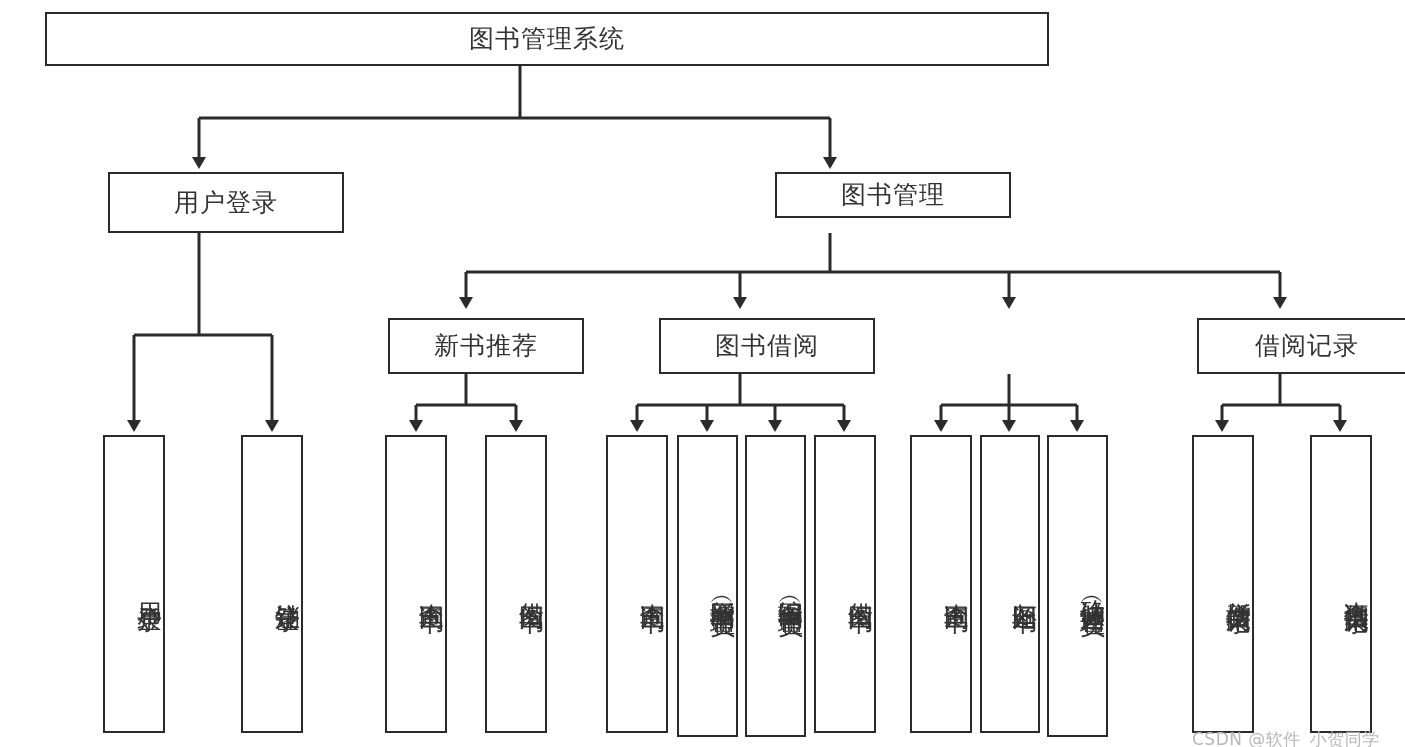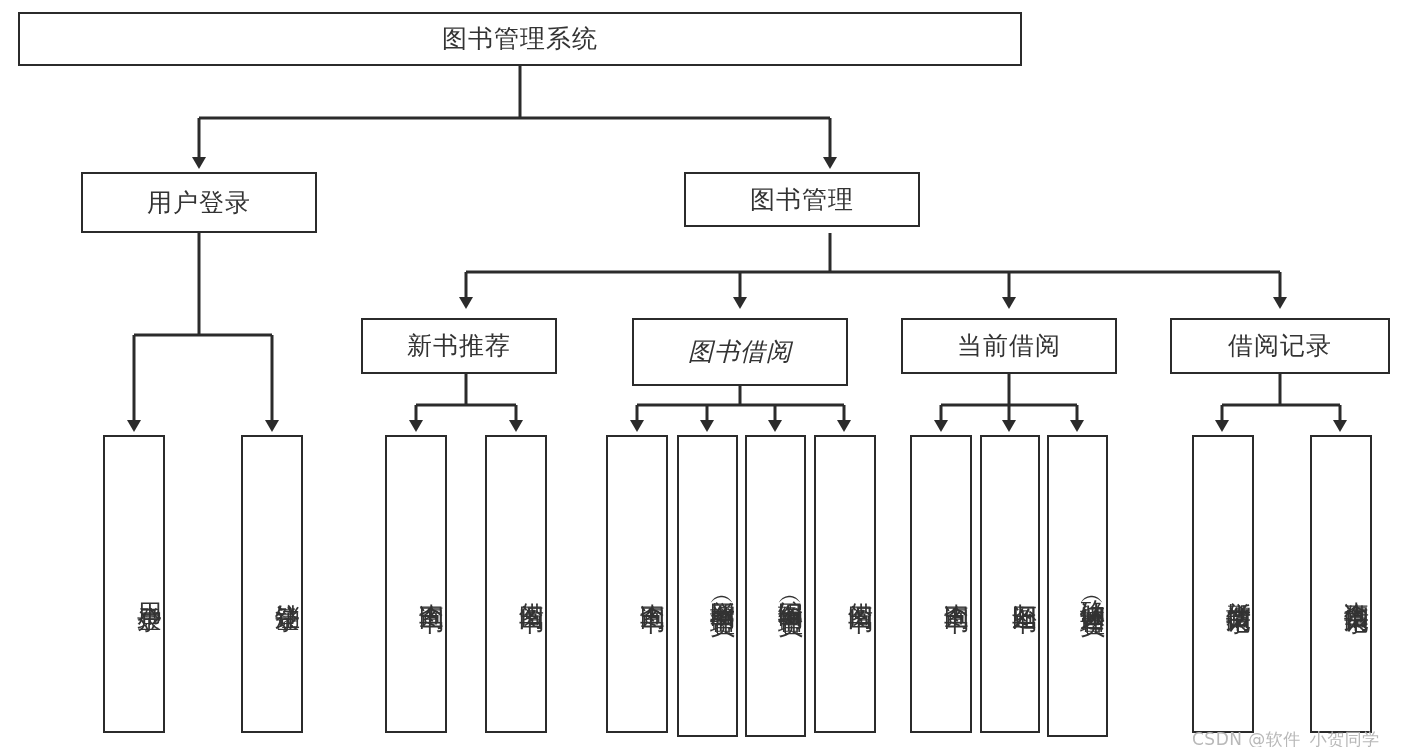--- a/index.html
+++ b/index.html
@@ -32,20 +32,21 @@
     background: #ffffff;
     display: flex;
     align-items: center;
     justify-content: center;
     color: #333333;
   }
   .node.horiz {
     font-size: 25px;
     letter-spacing: 1px;
     line-height: 1.1;
+    margin-left: 27px;
   }
   .node.root {
     font-size: 25px;
   }
   .node.vert {
     writing-mode: vertical-rl;
     text-orientation: upright;
     font-size: 25px;
     align-items: flex-start;
     justify-content: center;
@@ -119,25 +120,24 @@
       <path d="M1280,374 L1280,405"></path>
       <path d="M1222,405 L1340,405"></path>
       <path d="M1222,405 L1222,421" marker-end="url(#arw)"></path>
       <path d="M1340,405 L1340,421" marker-end="url(#arw)"></path>
     </g>
   </svg>
 
   <div class="node horiz root" style="left:18px; top:12px; width:1004px; height:54px;">图书管理系统</div>
 
   <div class="node horiz" style="left:81px; top:172px; width:236px; height:61px;">用户登录</div>
-  <div class="node horiz" style="left:684px; top:172px; width:236px; height:55px;">图书管理</div>
+  <div class="node horiz" style="left:748px; top:172px; width:236px; height:46px;">图书管理</div>
 
   <div class="node horiz" style="left:361px; top:318px; width:196px; height:56px;">新书推荐</div>
-  <div class="node horiz" style="left:632px; top:318px; width:216px; height:68px;font-style:italic;">图书借阅</div>
-  <div class="node horiz" style="left:901px; top:318px; width:216px; height:56px;">当前借阅</div>
+  <div class="node horiz" style="left:632px; top:318px; width:216px; height:56px;">图书借阅</div>
   <div class="node horiz" style="left:1170px; top:318px; width:220px; height:56px;font-family:Liberation Serif, serif;">借阅记录</div>
 
   <div class="node vert" style="left:103px; top:435px; width:62px; height:298px;">
     <span class="vtext">用户登录</span>
   </div>
   <div class="node vert" style="left:241px; top:435px; width:62px; height:298px;">
     <span class="vtext">注销登录</span>
   </div>
 
   <div class="node vert" style="left:385px; top:435px; width:62px; height:298px;">

